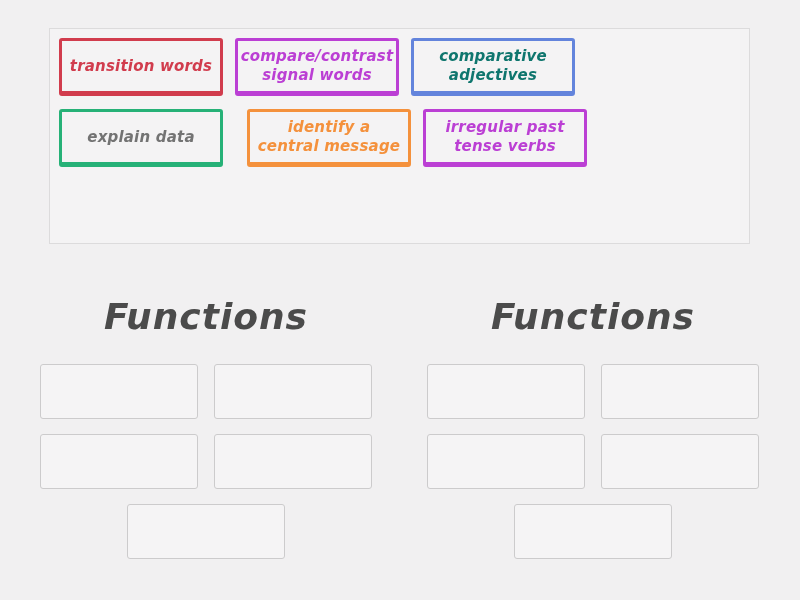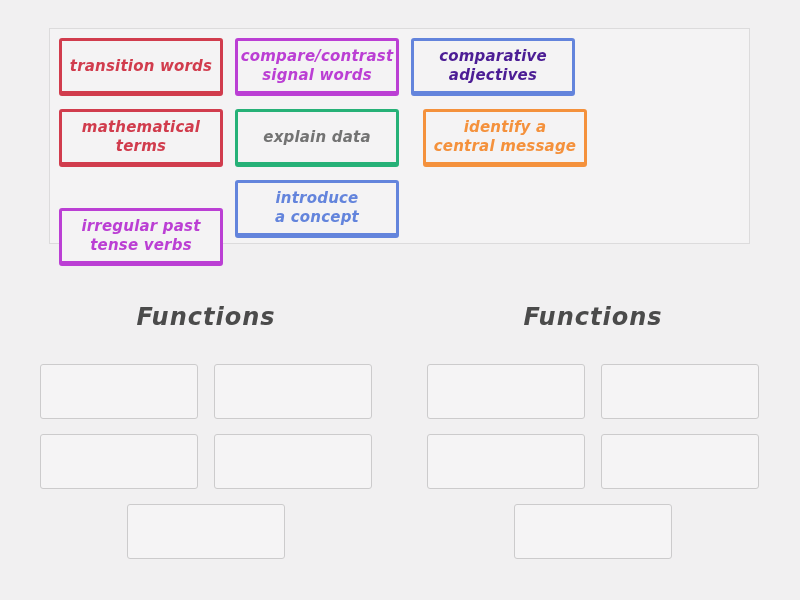--- a/index.html
+++ b/index.html
@@ -48,21 +48,21 @@
     position: absolute;
     top: 294px;
     width: 332px;
   }
   .group.functions { left: 40px; }
   .group.features  { left: 427px; }
   .group-title {
     text-align: center;
     font-style: italic;
     font-weight: bold;
-    font-size: 24px;
+    font-size: 36px;
     letter-spacing: 1px;
     color: #4b4b4b;
     height: 46px;
     line-height: 46px;
     margin-bottom: 24px;
   }
   .slots {
     display: flex;
     flex-wrap: wrap;
     justify-content: center;
@@ -75,31 +75,27 @@
     background: #f5f4f5;
   }
 </style>
 </head>
 <body>
 
 <div class="tray">
   <div class="card" style="color: rgb(209, 60, 77); border-color: rgb(209, 60, 77);">transition words</div>
   <div class="card" style="color: rgb(187, 63, 212); border-color: rgb(187, 63, 212);">compare/contrast
 signal words</div>
-  <div class="card" style="color: #4c1d95; border-color: rgb(99, 132, 220);">comparative
+  <div class="card" style="color: #0f766e; border-color: rgb(99, 132, 220);">comparative
 adjectives</div>
-  <div class="card" style="color: rgb(209, 60, 77); border-color: rgb(209, 60, 77);">mathematical
-terms</div>
   <div class="card" style="color: #737373; border-color: rgb(38, 177, 119);">explain data</div>
   <div class="card" style="color: rgb(244, 145, 60); border-color: rgb(244, 145, 60); margin-left: 12px;">identify a
 central message</div>
-  <div class="card" style="color: rgb(187, 63, 212); border-color: rgb(187, 63, 212); margin-top: 28px;">irregular past
+  <div class="card" style="color: rgb(187, 63, 212); border-color: rgb(187, 63, 212);">irregular past
 tense verbs</div>
-  <div class="card" style="color: rgb(99, 132, 220); border-color: rgb(99, 132, 220);">introduce
-a concept</div>
 </div>
 
 <div class="group functions">
   <div class="group-title">Functions</div>
   <div class="slots">
     <div class="slot"></div>
     <div class="slot"></div>
     <div class="slot"></div>
     <div class="slot"></div>
     <div class="slot"></div>

